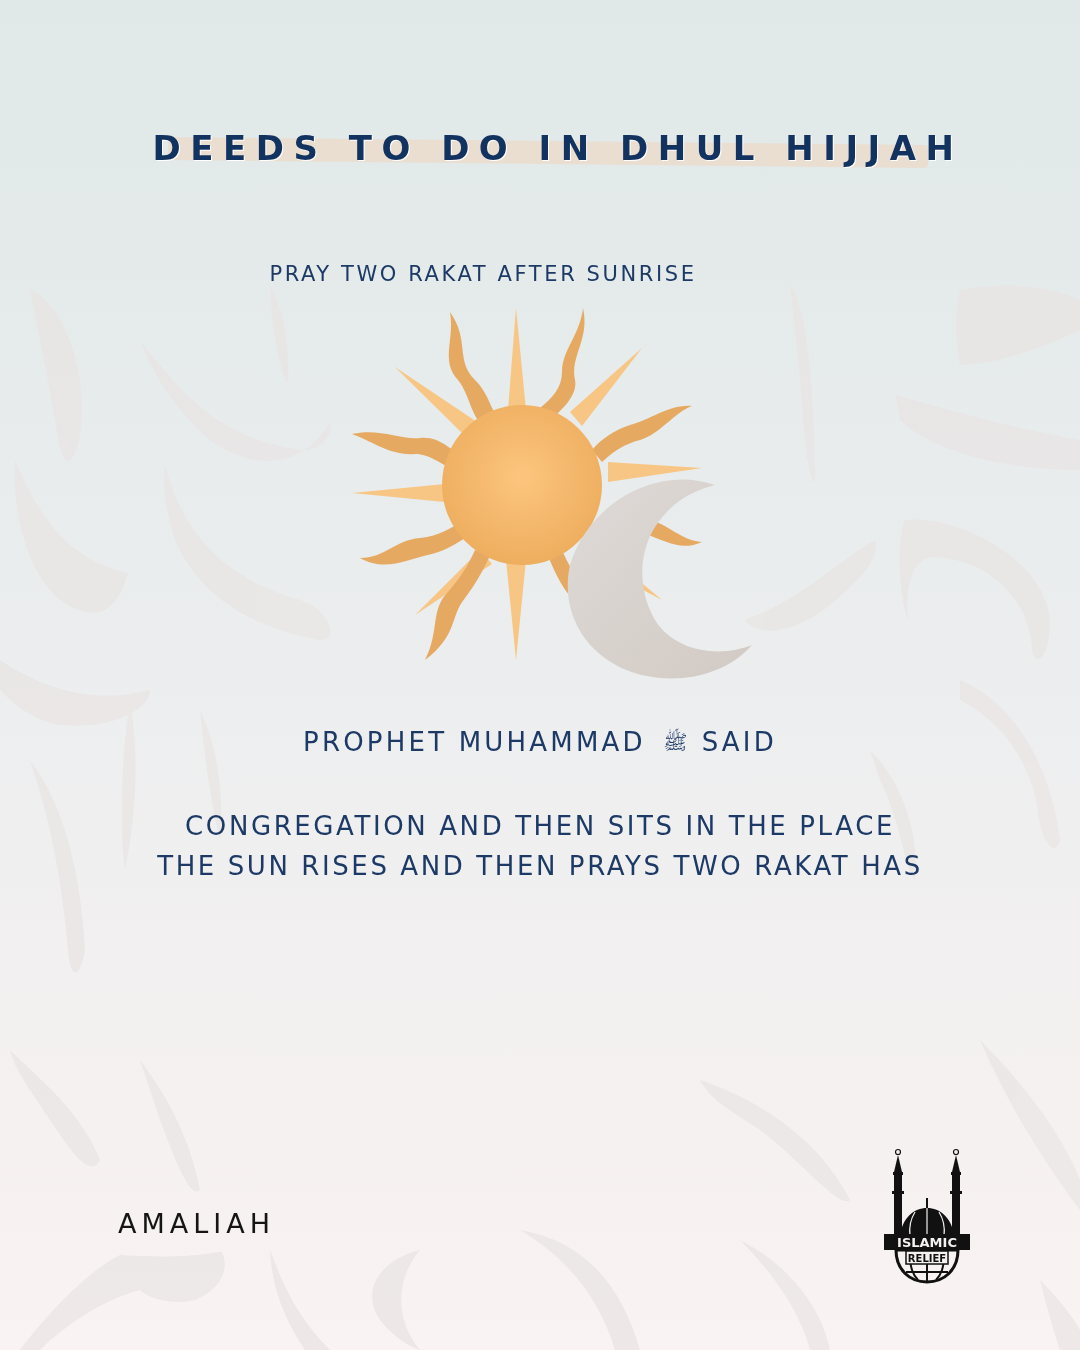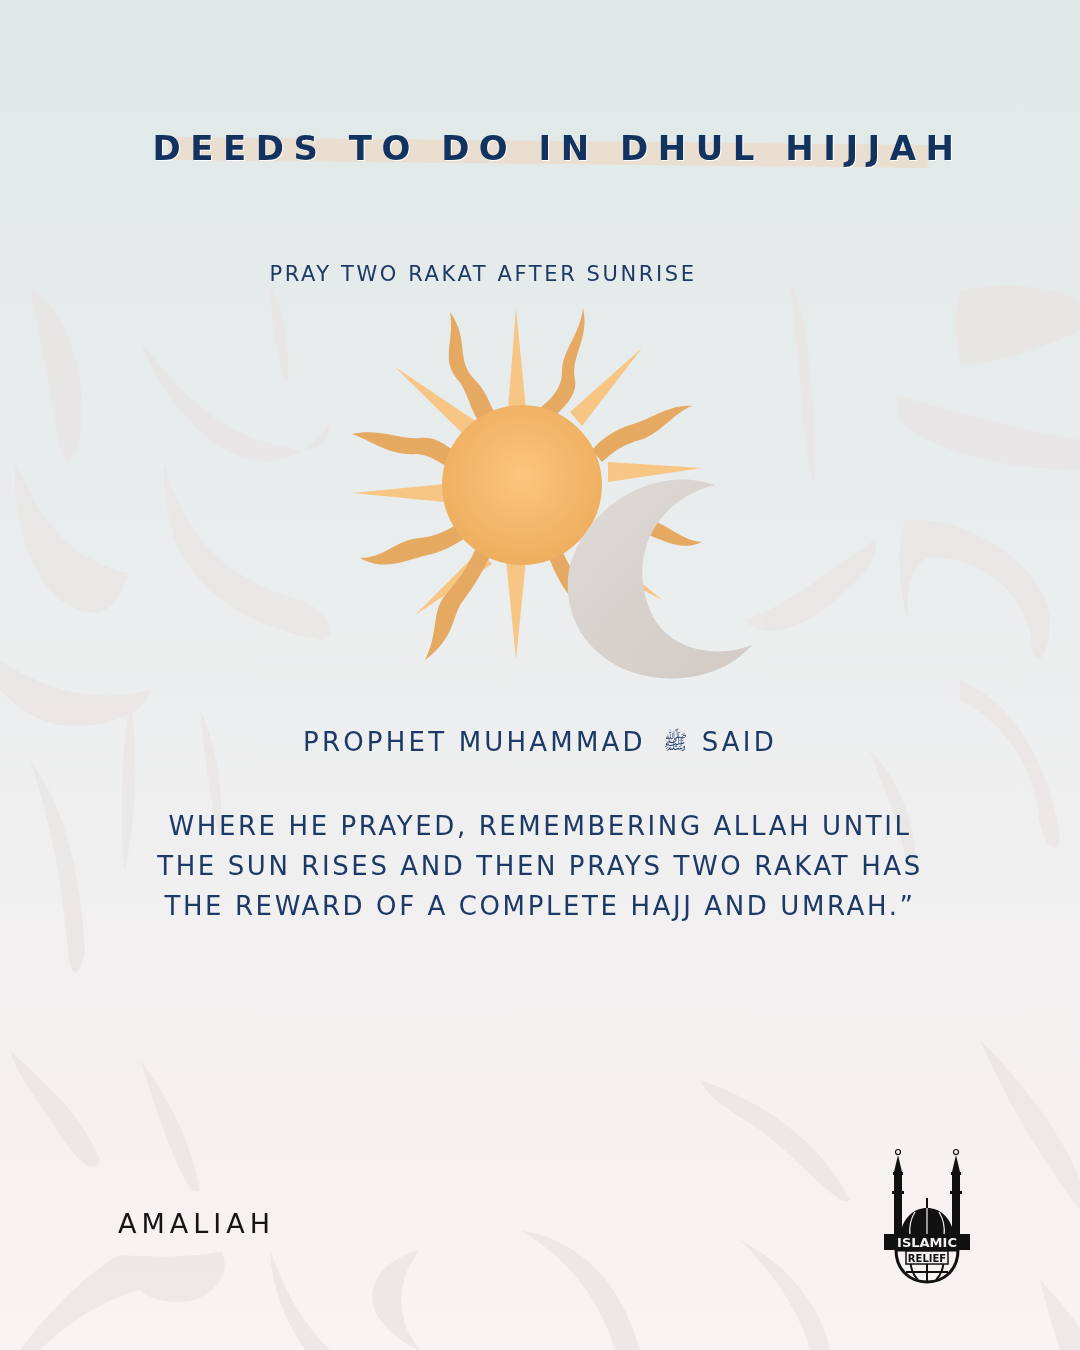--- a/index.html
+++ b/index.html
@@ -136,23 +136,22 @@
     </g>
   </svg>
 
   <div class="attribution">
     <span>PROPHET MUHAMMAD</span>
     <span class="pbuh">ﷺ</span>
     <span>SAID</span>
   </div>
 
   <div class="quote">
-    <span class="quote-line">WHERE HE PRAYED, REMEMBERING ALLAH UNTIL</span>
+    <span class="quote-line">CONGREGATION AND THEN SITS IN THE PLACE</span>
     <span class="quote-line">THE SUN RISES AND THEN PRAYS TWO RAKAT HAS</span>
-    <span class="quote-line">THE REWARD OF A COMPLETE HAJJ AND UMRAH.”</span>
   </div>
 
   <div class="brand-left">AMALIAH</div>
 
   <svg class="brand-right" viewBox="0 0 90 140">
     <g fill="#111111">
 
       <circle cx="16" cy="6" r="2.5" fill="none" stroke="#111" stroke-width="1.2"></circle>
       <polygon points="16,9 12,26 20,26"></polygon>
       <rect x="11" y="26" width="10" height="3"></rect>

